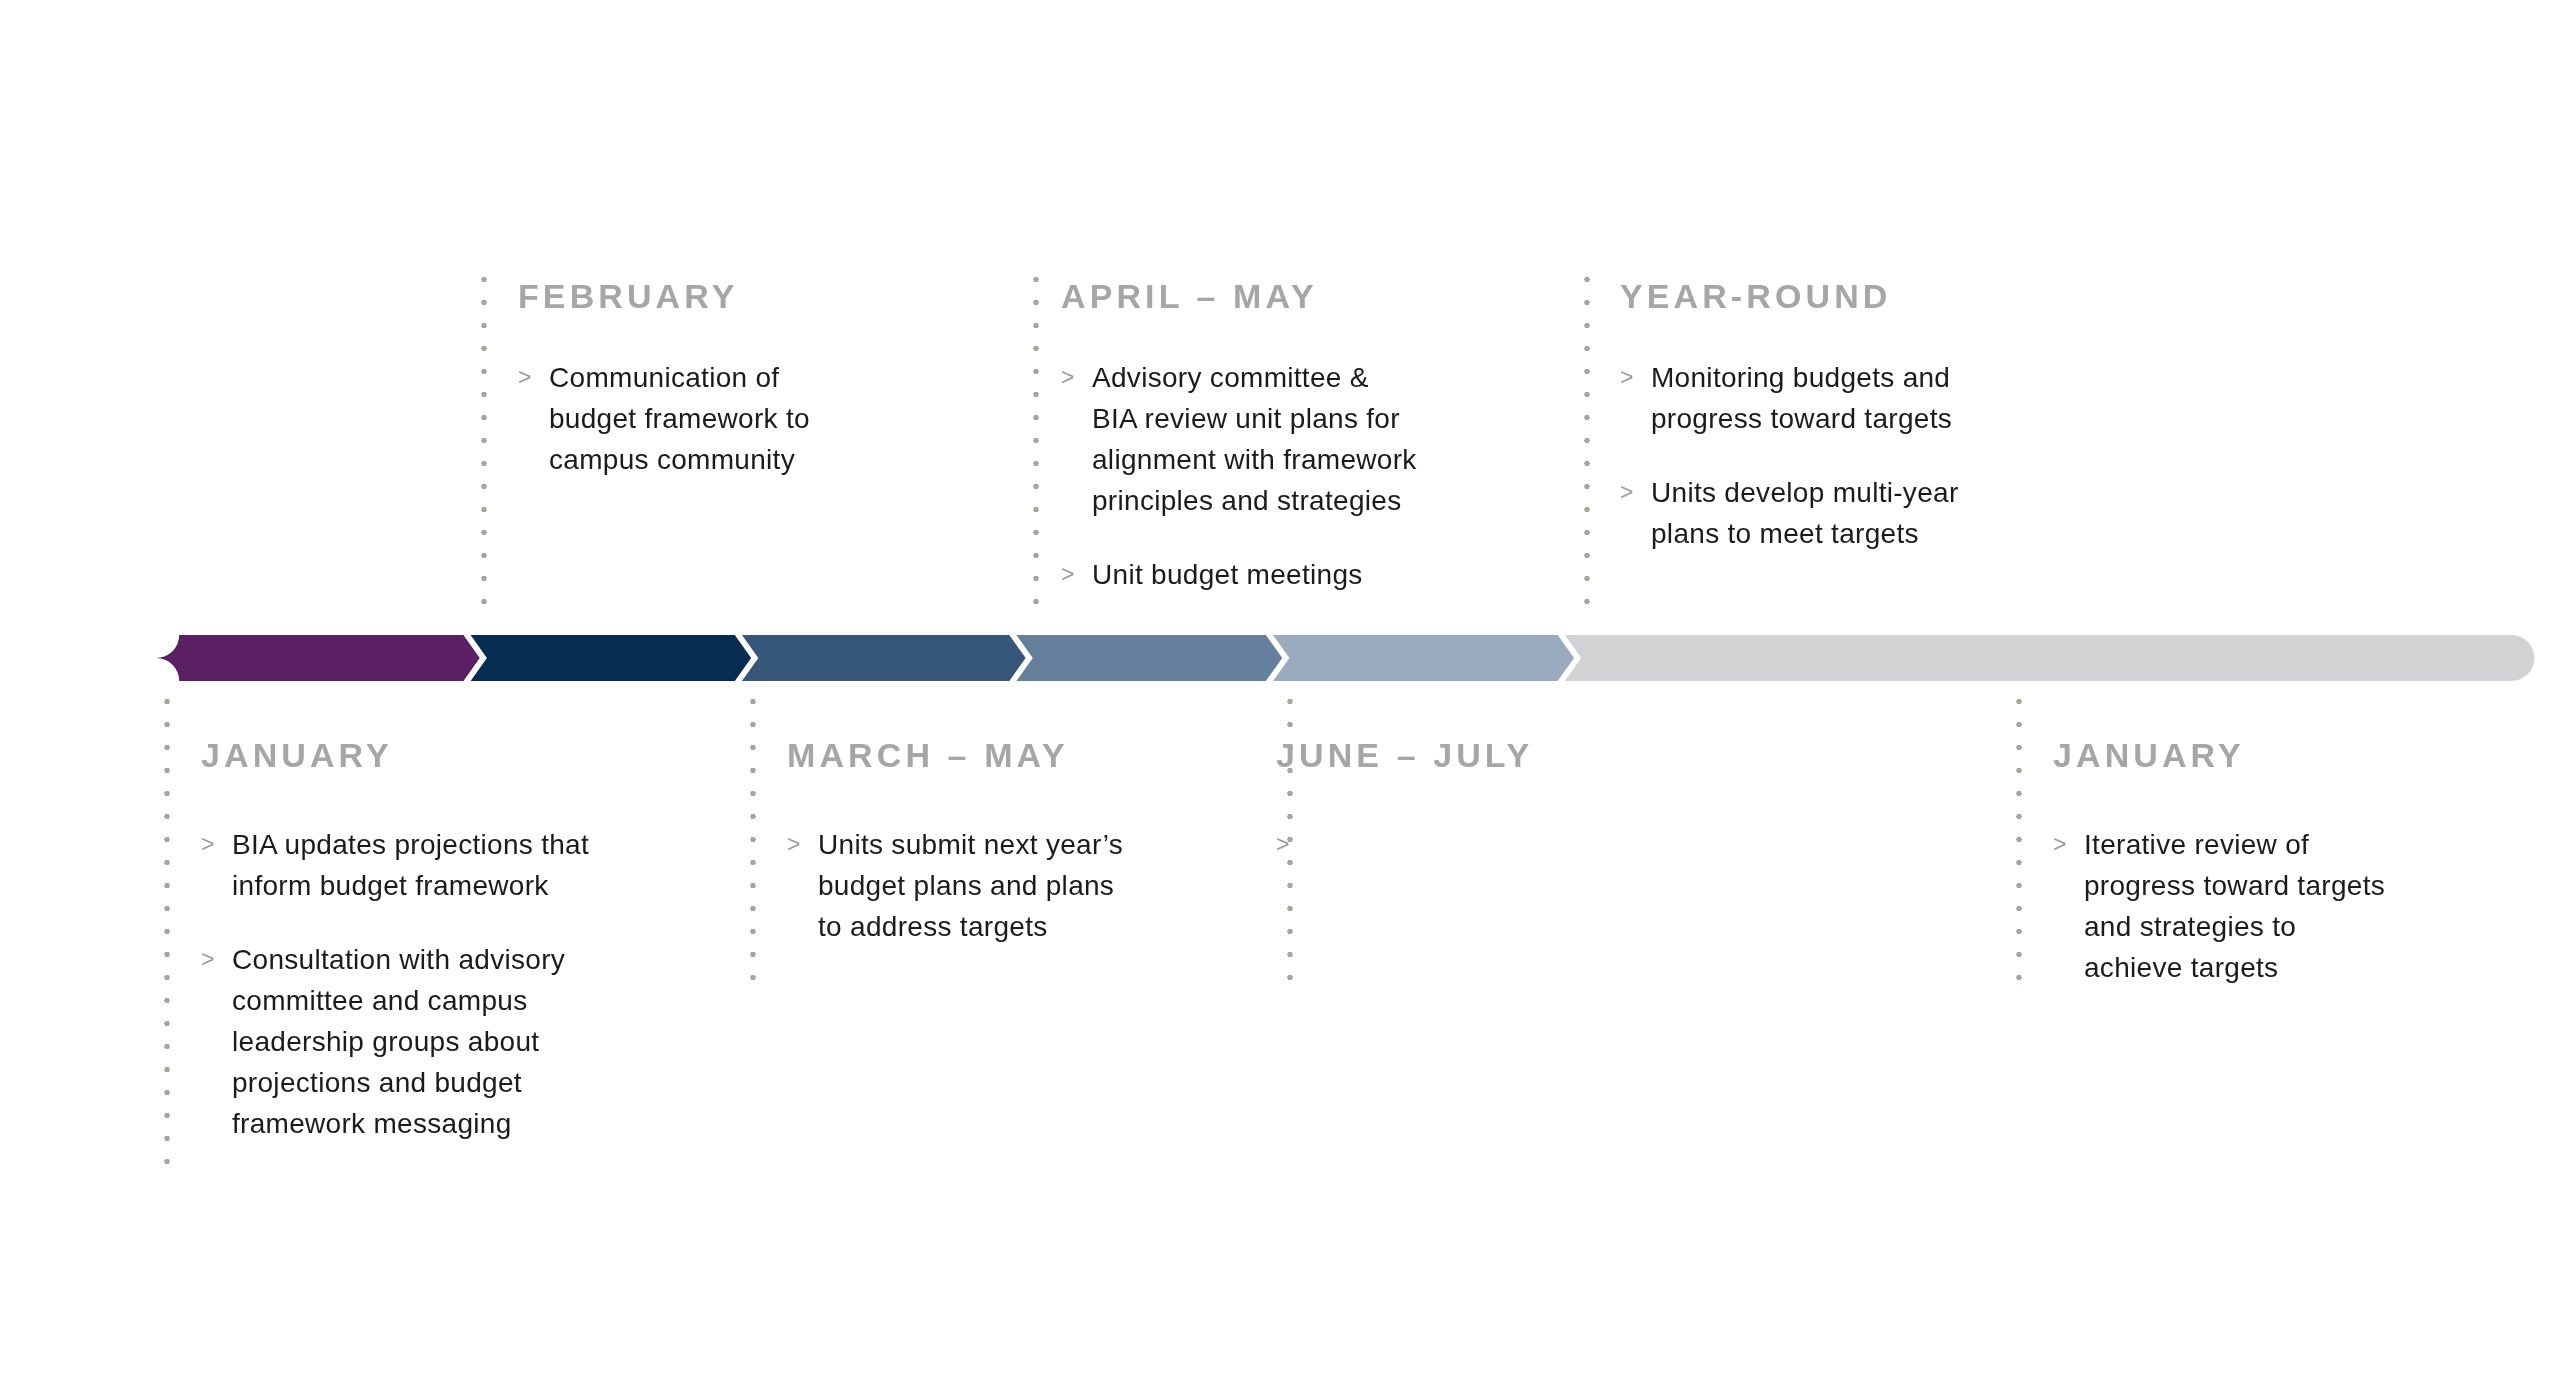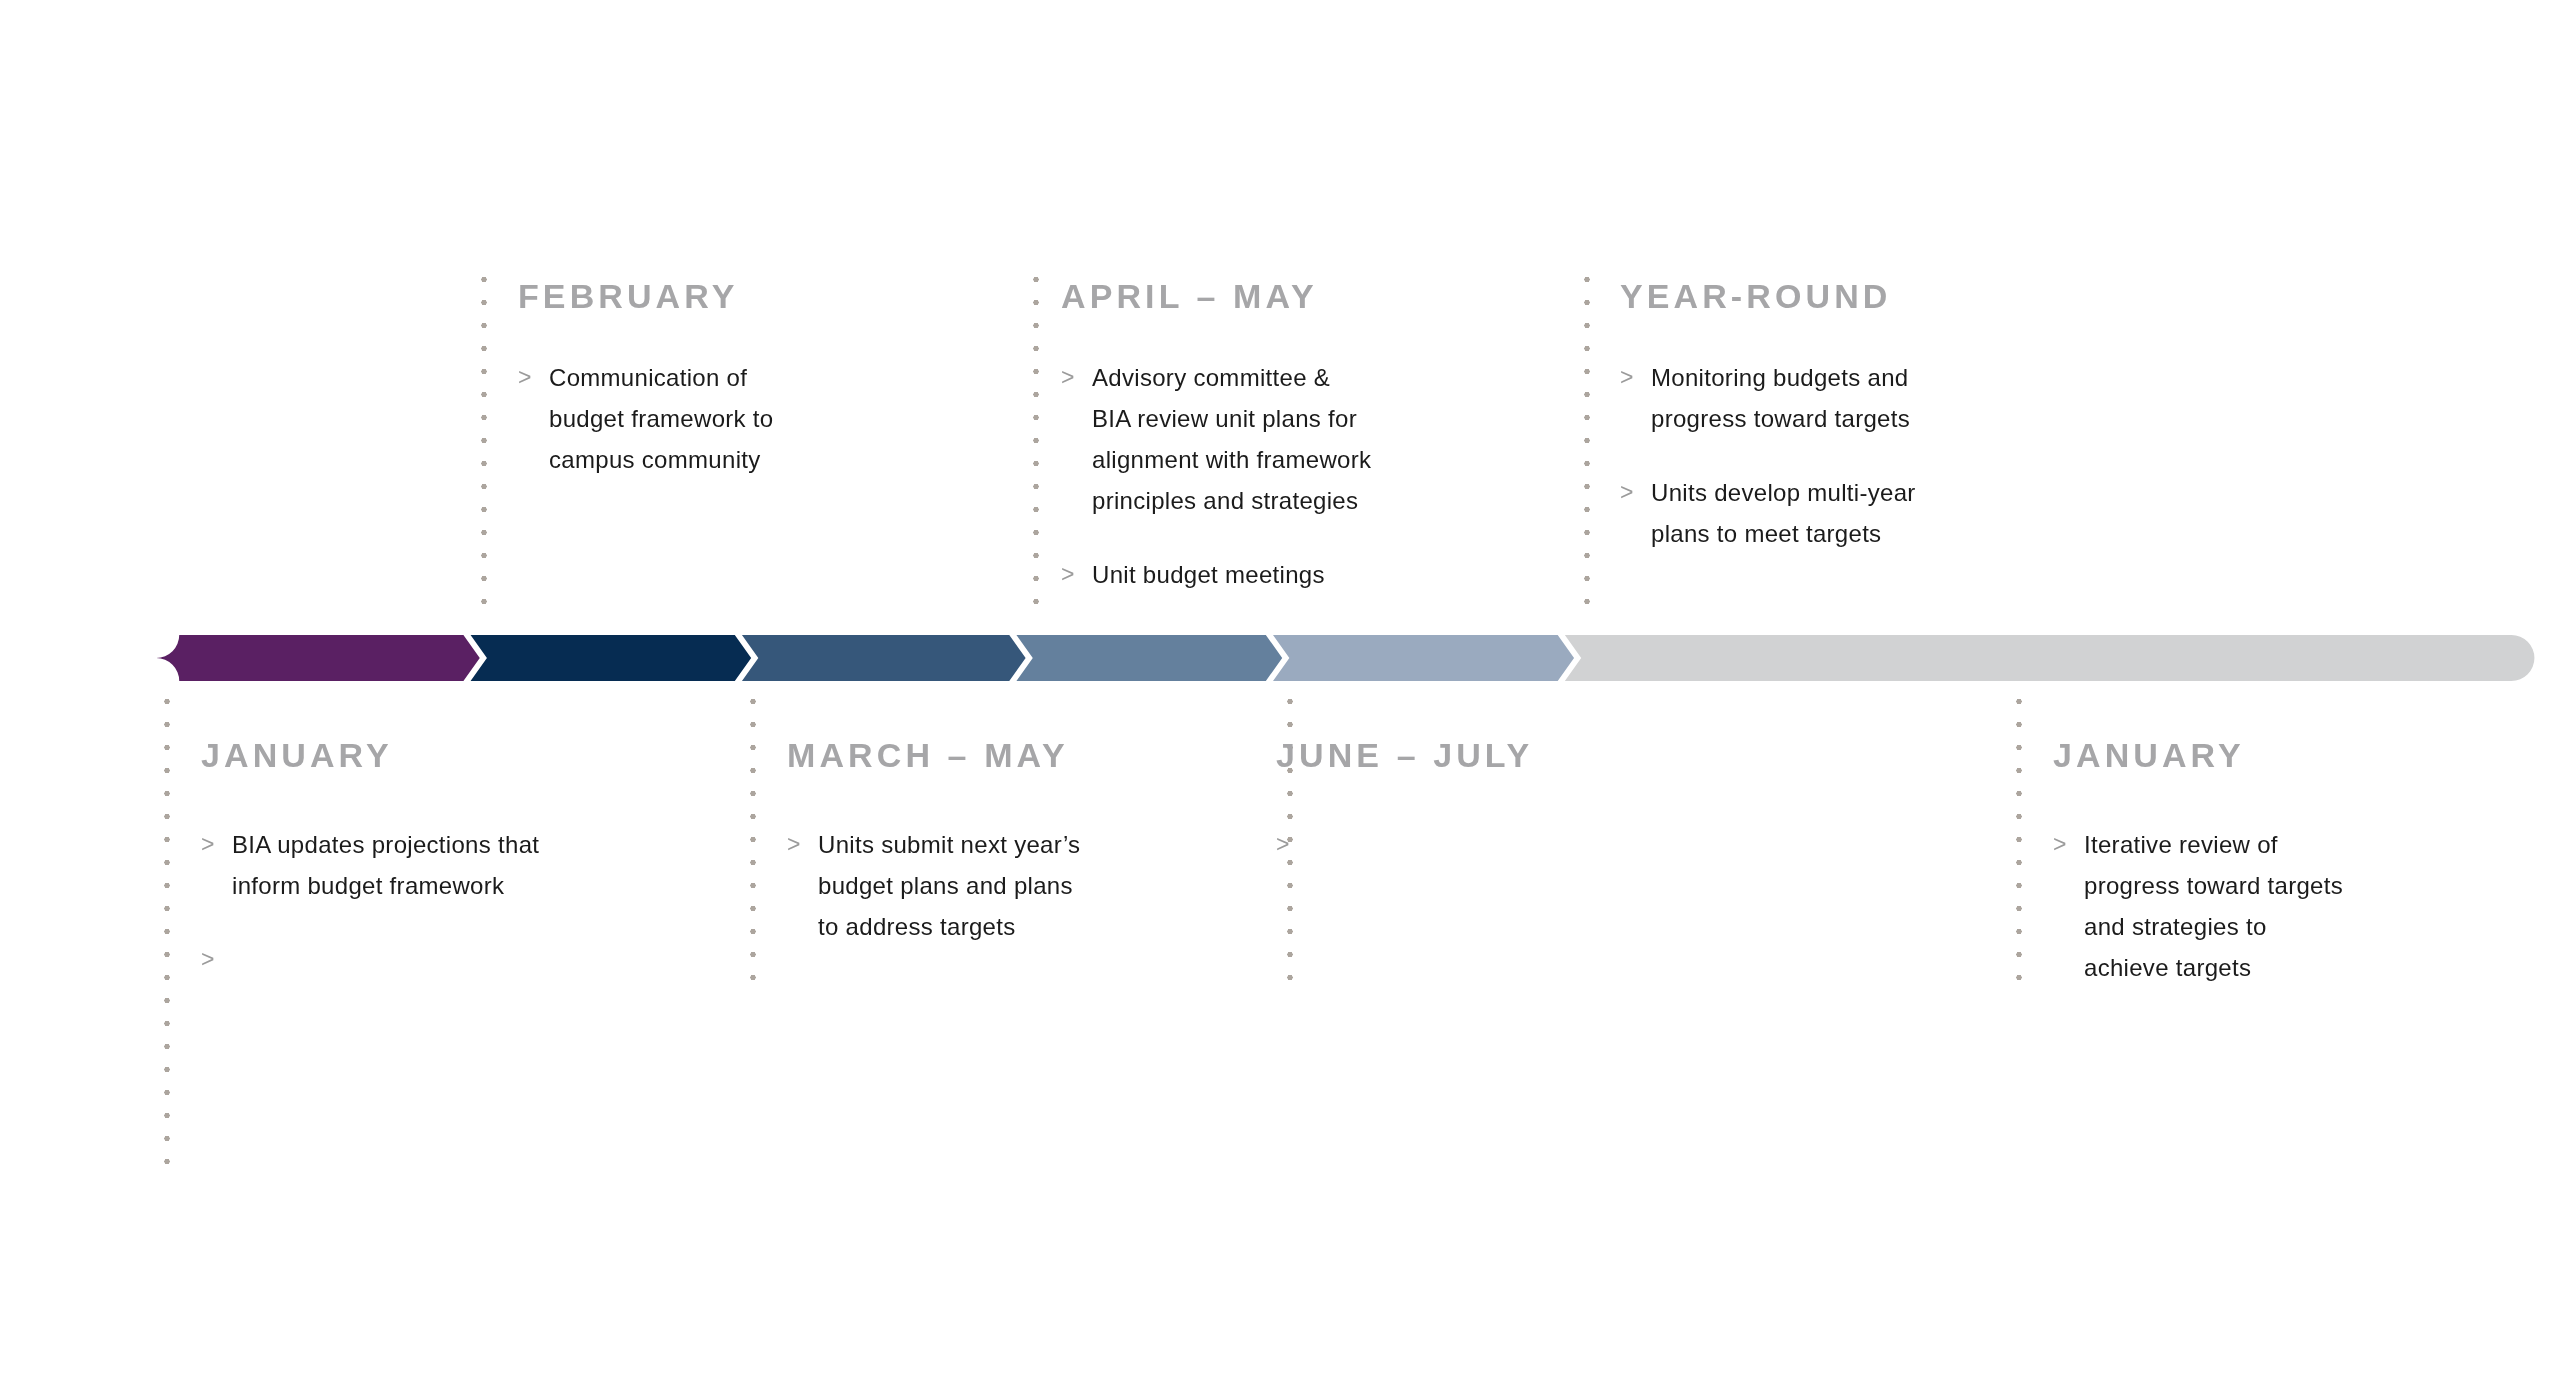--- a/index.html
+++ b/index.html
@@ -45,21 +45,21 @@
   }
   .items { margin-top:46px; }
   .row-bottom .items { margin-top:54px; }
 
   .item { display:flex; align-items:flex-start; margin:0 0 33px 0; }
   .bullet {
     flex:none; width:31px; color:var(--c-bullet);
     font-size:23px; line-height:41px;
   }
   .item-text {
-    margin:0; font-size:24px; line-height:41px;
+    margin:0; font-size:28px; line-height:41px;
     color:var(--c-body_text); letter-spacing:0.3px;
     white-space:pre-line;
   }
 </style>
 </head>
 <body style="background: rgb(255, 255, 255);">
 
 <div class="canvas">
 
   <svg class="bar-svg" viewBox="0 0 5208 90">
@@ -127,20 +127,25 @@
   <div class="section row-bottom sec-january">
     <div class="month-label">JANUARY</div>
     <div class="items">
       <div class="item">
         <span class="bullet">&gt;</span>
         <p class="item-text">BIA updates projections that
 inform budget framework</p>
       </div>
       <div class="item">
         <span class="bullet">&gt;</span>
+        <p class="item-text">Consultation with advisory
+committee and campus
+leadership groups about
+projections and budget
+framework messaging</p>
       </div>
     </div>
   </div>
 
   <div class="section row-bottom sec-march-may">
     <div class="month-label">MARCH – MAY</div>
     <div class="items">
       <div class="item">
         <span class="bullet">&gt;</span>
         <p class="item-text">Units submit next year’s

